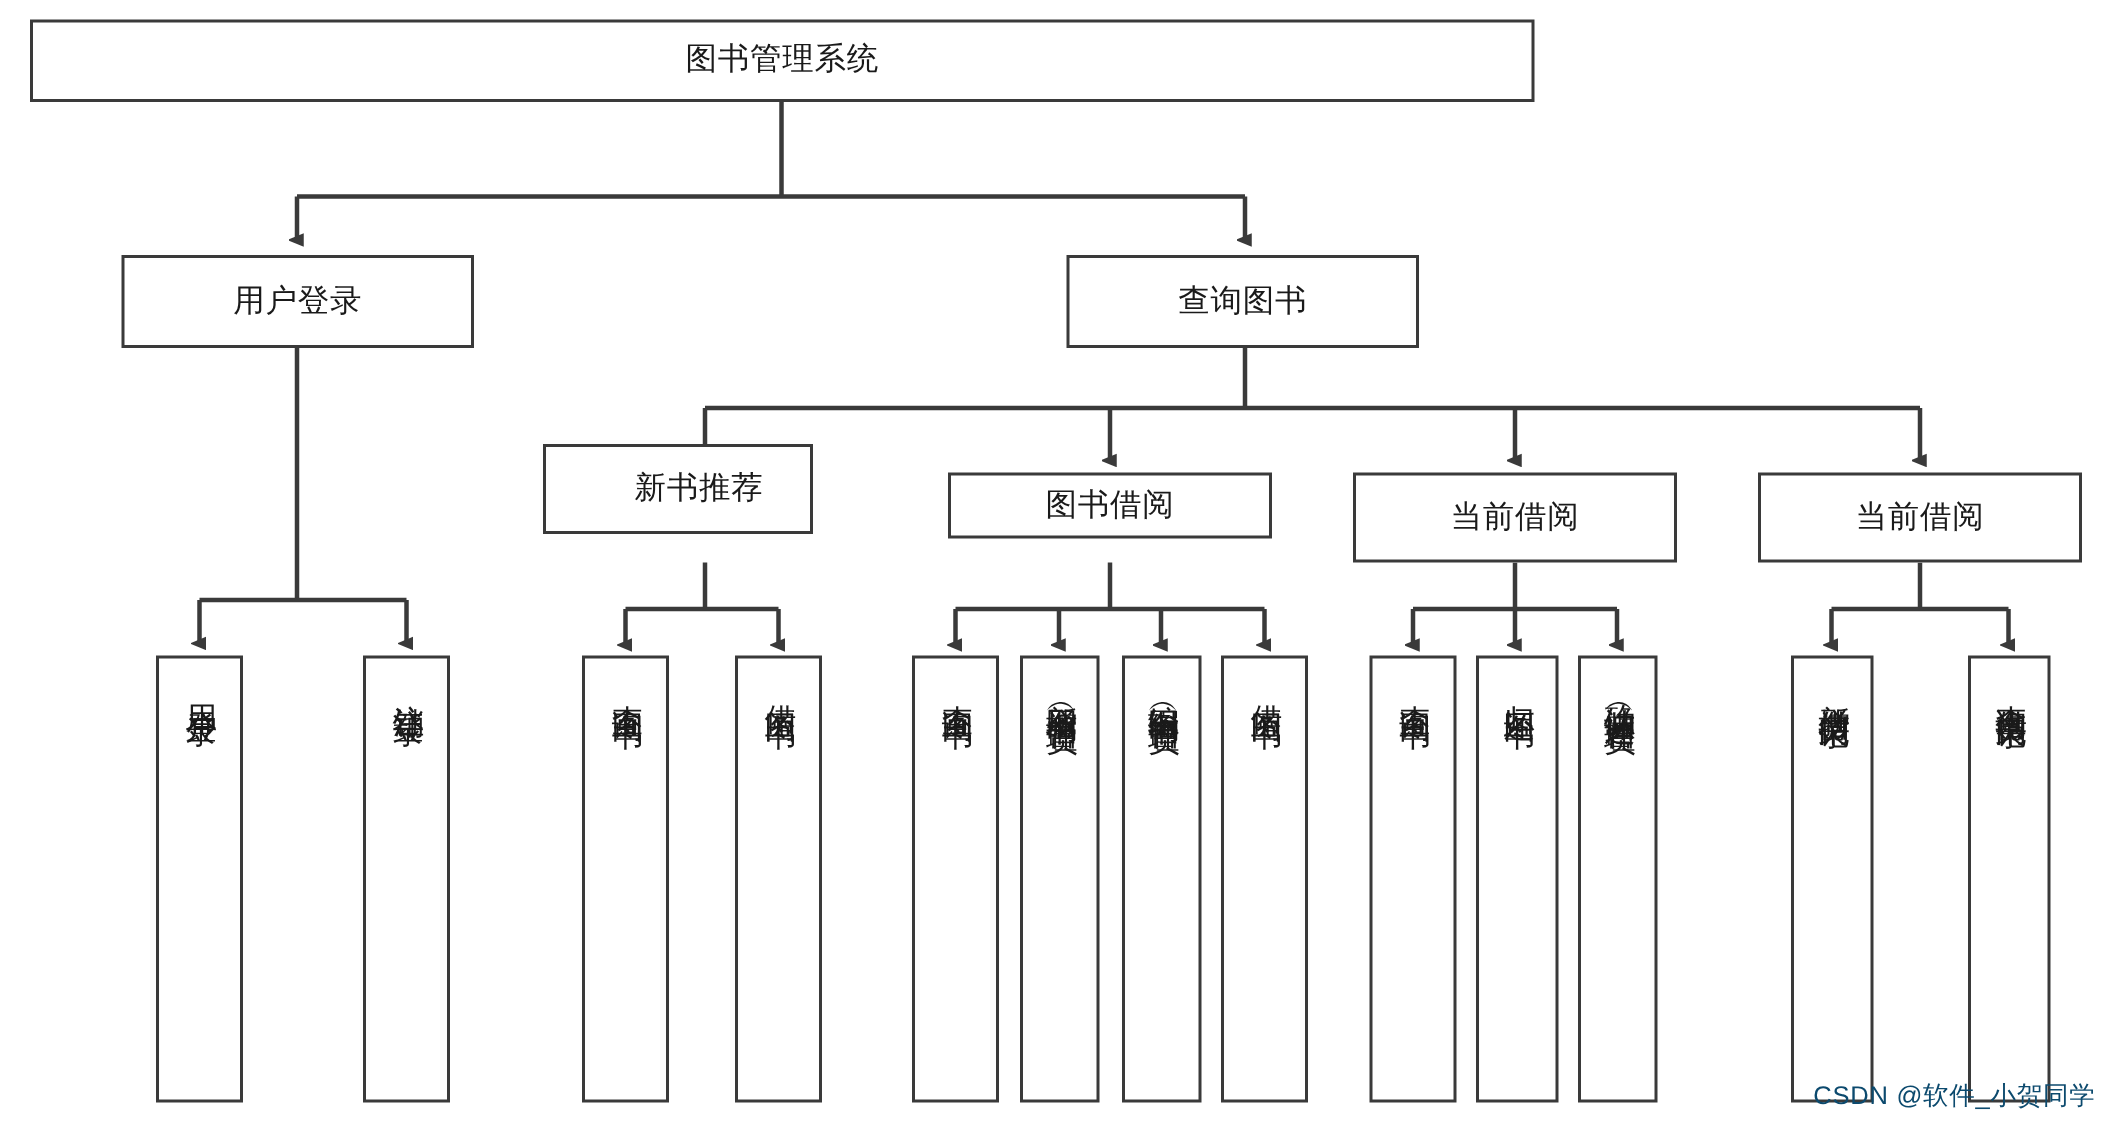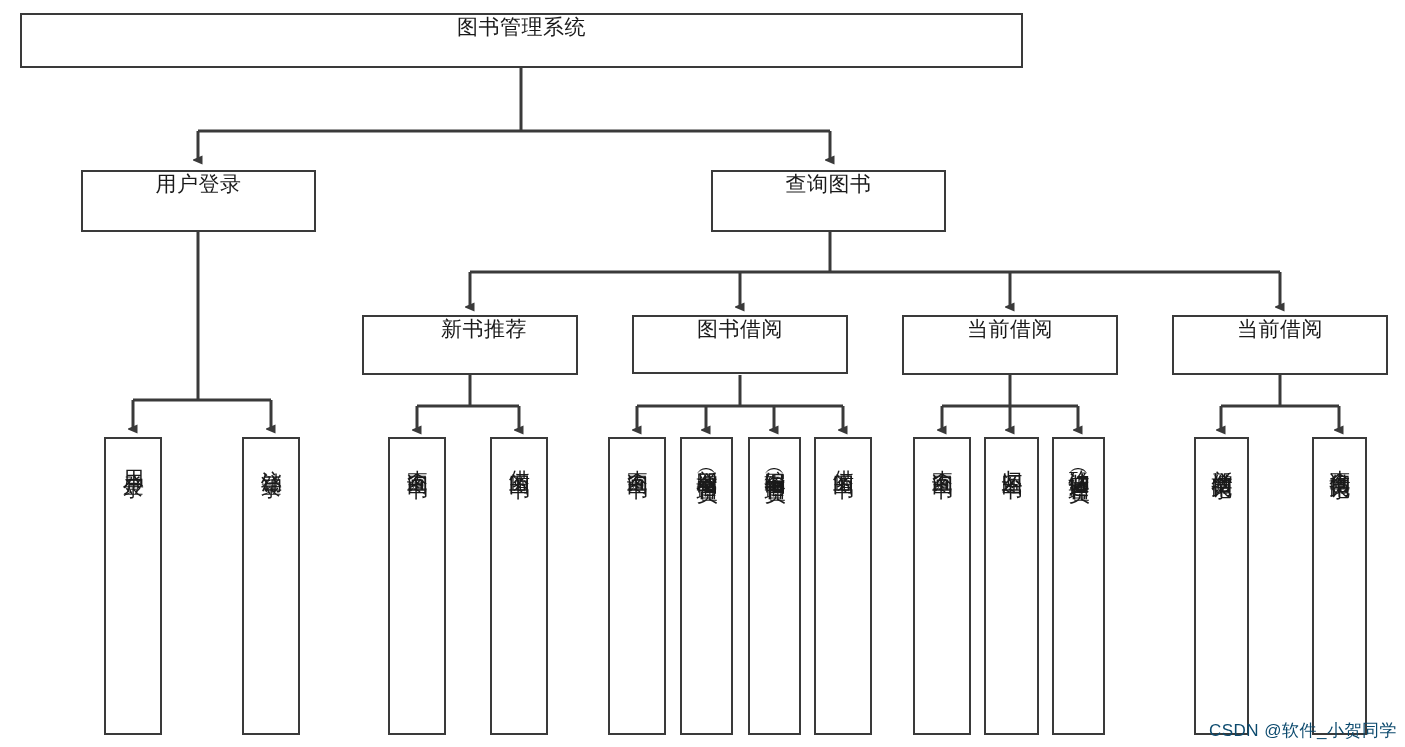--- a/index.html
+++ b/index.html
@@ -26,21 +26,21 @@
     width: 1405px;
     height: 747px;
     pointer-events: none;
   }
   .node {
     position: absolute;
     box-sizing: border-box;
     background: #ffffff;
     border: 2px solid #3a3a3a;
     display: flex;
-    align-items: flex-start;
+    align-items: center;
     justify-content: center;
     color: #1a1a1a;
   }
   .node-label {
     display: block;
     text-align: center;
     line-height: 1.18;
     letter-spacing: 0.5px;
   }
   .horiz .node-label {
@@ -130,24 +130,24 @@
     <span class="node-label">图书管理系统</span>
   </div>
 
   <div class="node horiz" style="left:81px; top:170px; width:235px; height:62px;">
     <span class="node-label">用户登录</span>
   </div>
   <div class="node horiz" style="left:711px; top:170px; width:235px; height:62px;">
     <span class="node-label">查询图书</span>
   </div>
 
-  <div class="node horiz" style="left:362px; top:315px; width:216px; height:60px;padding-left:28px;">
+  <div class="node horiz" style="left:362px; top:296px; width:180px; height:60px;padding-left:28px;">
     <span class="node-label">新书推荐</span>
   </div>
-  <div class="node horiz" style="left:632px; top:315px; width:216px; height:59px;">
+  <div class="node horiz" style="left:632px; top:315px; width:216px; height:44px;">
     <span class="node-label">图书借阅</span>
   </div>
   <div class="node horiz" style="left:902px; top:315px; width:216px; height:60px;">
     <span class="node-label">当前借阅</span>
   </div>
   <div class="node horiz" style="left:1172px; top:315px; width:216px; height:60px;">
     <span class="node-label">当前借阅</span>
   </div>
 
   <div class="node vert" style="left:104px; top:437px; width:58px; height:298px;">

